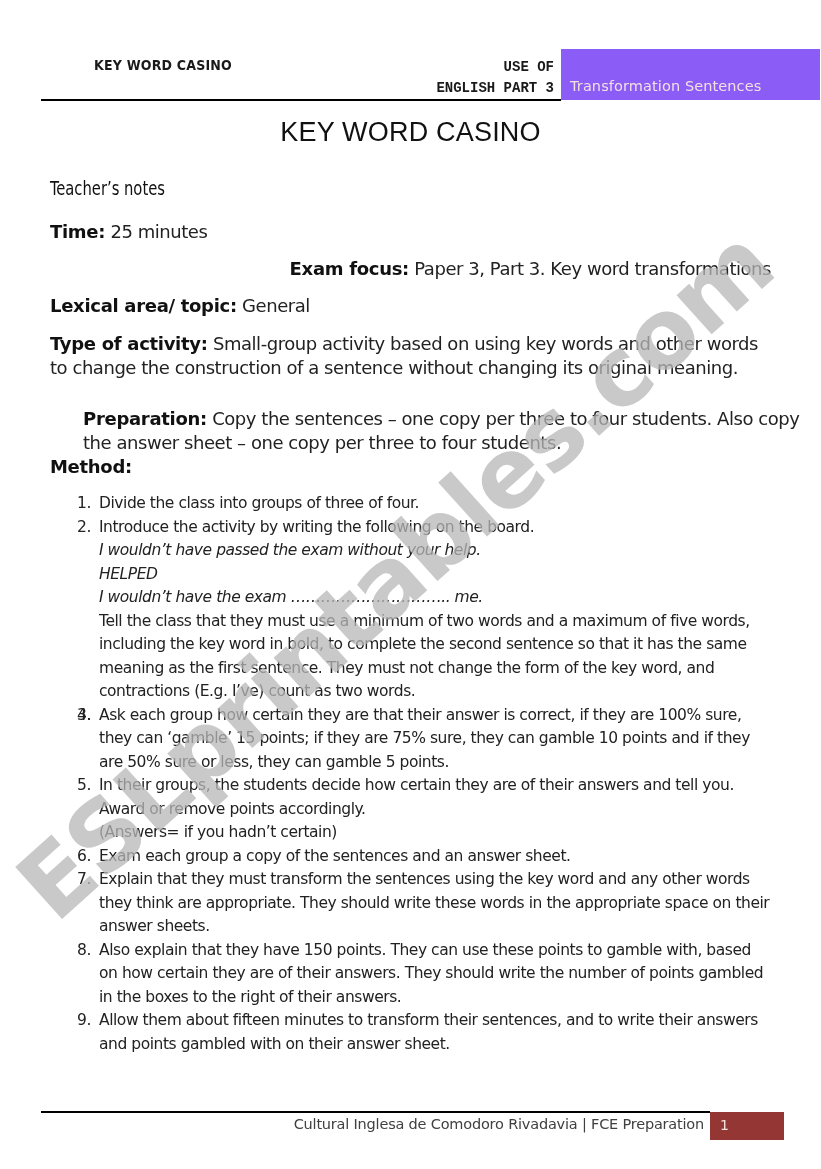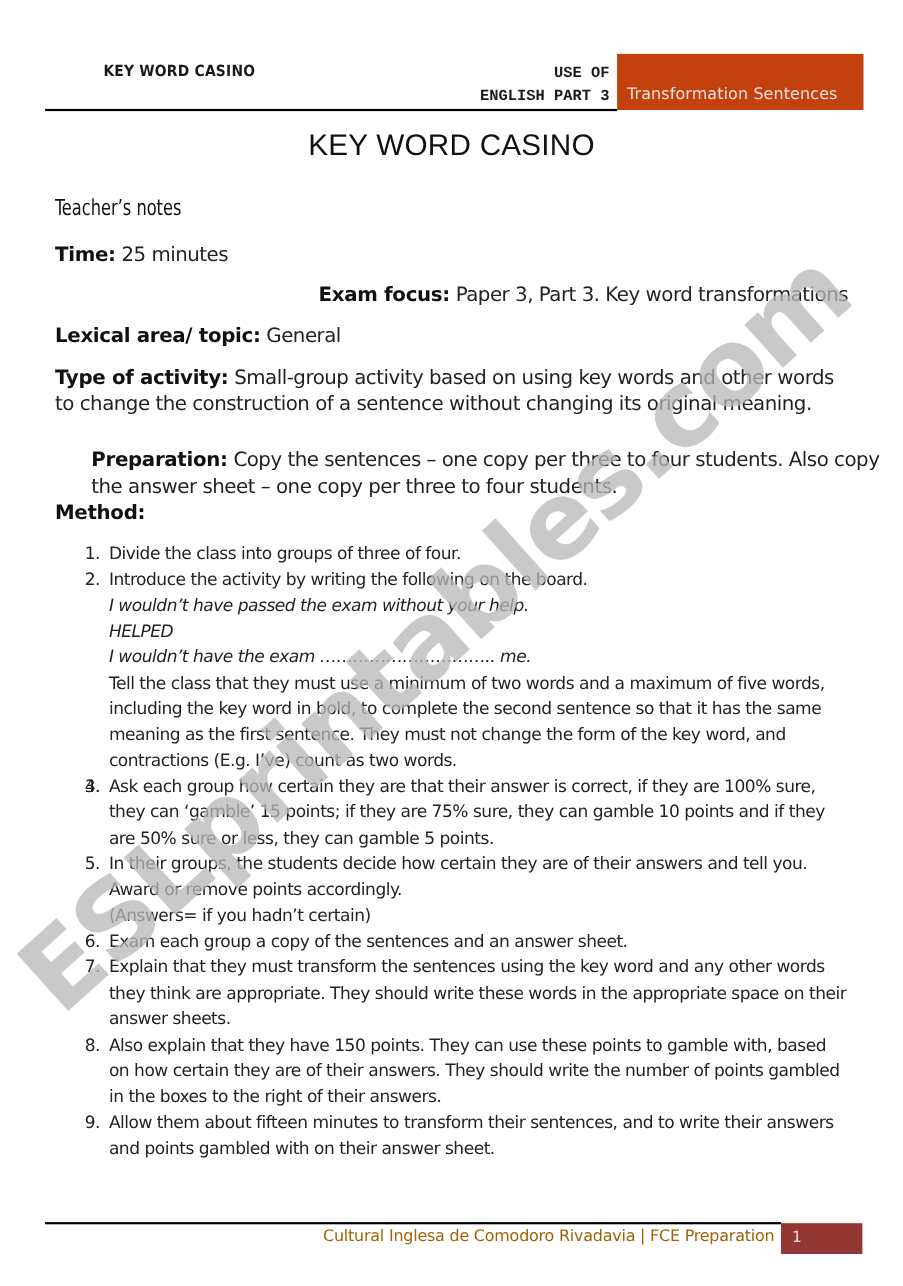--- a/index.html
+++ b/index.html
@@ -5,21 +5,21 @@
     html, body { margin: 0; padding: 0; background: #ffffff; }
     body { width: 821px; height: 1169px; position: relative; overflow: hidden;
            font-family: "DejaVu Sans", sans-serif; color: #1a1a1a; }
     .page { position: absolute; left: 0; top: 0; width: 821px; height: 1169px; background: #fff; }
 
     
     .hdr-left { position: absolute; left: 94px; top: 57px; font-size: 14px; font-weight: bold;
                 font-family: "DejaVu Sans Condensed", "DejaVu Sans", sans-serif; letter-spacing: 0.2px; }
     .hdr-mid { position: absolute; right: 267px; top: 57px; text-align: right; font-size: 14px; font-weight: bold;
                line-height: 21px; font-family: Liberation Mono, monospace; }
-    .hdr-box { position: absolute; left: 561px; top: 49px; width: 224px; height: 51px; background: #c2410c; }
+    .hdr-box { position: absolute; left: 561px; top: 49px; width: 259px; height: 51px; background: #8b5cf6; }
     .hdr-box-text { position: absolute; left: 9px; bottom: 6px; color: #f3e1e0; font-size: 14.5px;
                     font-family: "DejaVu Sans", sans-serif; font-weight: normal; letter-spacing: 0.1px; }
     .hdr-rule { position: absolute; left: 41px; top: 99px; width: 520px; height: 1.5px; background: #000; }
 
     
     .title { position: absolute; left: 0; width: 821px; top: 117px; text-align: center;
              font-family: "Liberation Sans", sans-serif; font-size: 27px; color: #111; letter-spacing: 0.2px; }
     .subtitle { position: absolute; left: 50px; top: 176px; font-family: "DejaVu Sans Condensed", "Liberation Sans Narrow", "Liberation Sans", sans-serif;
                 font-size: 20px; transform: scaleX(0.82); transform-origin: left center; color: #111; }
 
@@ -41,21 +41,21 @@
     .method-list .it { font-style: italic; display: block; }
     .method-list .blk { display: block; }
 
     
     .watermark { position: absolute; left: 395px; top: 575px; transform: translate(-50%, -50%) rotate(-42deg);
                  font-family: "DejaVu Sans", sans-serif; font-weight: bold; font-size: 96px; color: #b8b8b8;
                  opacity: 0.75; white-space: nowrap; pointer-events: none; letter-spacing: -2px; }
 
     
     .ftr-rule { position: absolute; left: 41px; top: 1111px; width: 669px; height: 1.5px; background: #000; }
-    .ftr-text { position: absolute; right: 117px; top: 1116px; font-size: 14.5px; color: #a16207; letter-spacing: -0.2px;
+    .ftr-text { position: absolute; right: 117px; top: 1116px; font-size: 14.5px; color: #404040; letter-spacing: -0.2px;
                 font-family: "DejaVu Sans", sans-serif; margin-left: 38px; }
     .ftr-box { position: absolute; left: 710px; top: 1112px; width: 74px; height: 28px; background: #943634; }
     .ftr-num { position: absolute; left: 10px; top: 5px; color: #f3e1e0; font-size: 14px; font-family: "DejaVu Sans", sans-serif; }
   </style>
 </head>
 <body>
 
 <div class="page">
 
   <div class="hdr-left">KEY WORD CASINO</div>

